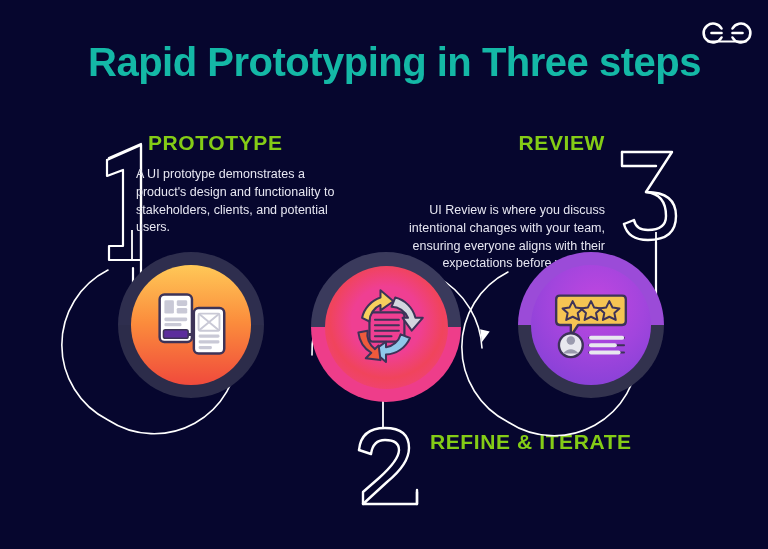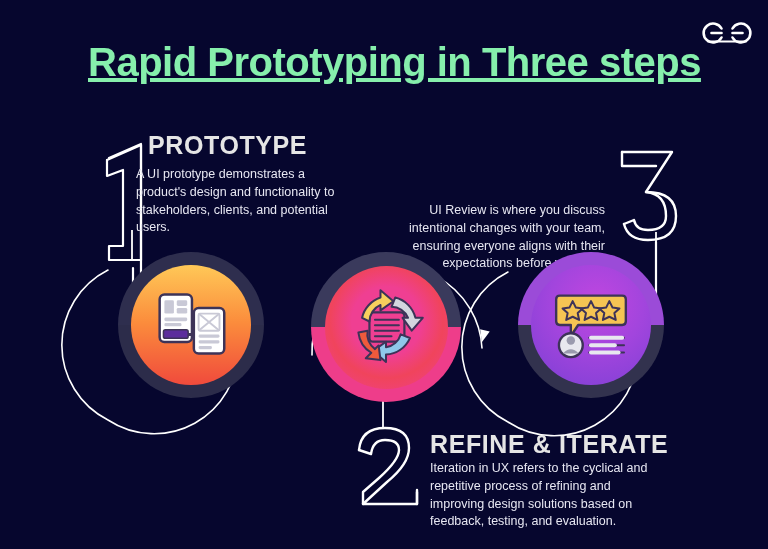--- a/index.html
+++ b/index.html
@@ -11,31 +11,31 @@
     position:relative;
   }
   .stage { position:absolute; inset:0; }
 
   
   .logo { position:absolute; left:700px; top:16px; width:54px; height:34px; }
 
   
   .title {
     position:absolute; left:88px; top:40px;
-    font-size:40px; font-weight:700; color:#86efac;
-    letter-spacing:-0.5px; white-space:nowrap;text-decoration:underline;
+    font-size:40px; font-weight:700; color:#14b8a6;
+    letter-spacing:-0.5px; white-space:nowrap;
   }
 
   
   .numeral { position:absolute; pointer-events:none; }
 
   
   .step-head {
-    position:absolute; color:#e5e5e5;
-    font-size:25px; font-weight:700; letter-spacing:0.6px;
+    position:absolute; color:#84cc16;
+    font-size:21px; font-weight:700; letter-spacing:0.6px;
   }
   .step-body {
     position:absolute; color:#e7e7f2;
     font-size:12.5px; line-height:1.42; font-weight:400;
   }
   .ta-left  { text-align:left; }
   .ta-right { text-align:right; }
 
   
   .circle-wrap { position:absolute; }
@@ -100,24 +100,24 @@
     <svg viewBox="0 0 90 120" width="90" height="120">
       <path d="M14 40 Q16 18 40 18 Q64 18 64 38 Q64 54 42 72 L18 94 L72 94 L72 80" fill="none" stroke="#ffffff" stroke-width="2.4" stroke-linejoin="round" stroke-linecap="round"></path>
       <path d="M14 40 L26 44 Q28 30 40 30 Q54 30 54 40 Q54 50 34 68 L18 82 L18 94" fill="none" stroke="#ffffff" stroke-width="2.4" stroke-linejoin="round" stroke-linecap="round"></path>
       <path d="M72 94 L72 82" fill="none" stroke="#ffffff" stroke-width="2.4" stroke-linecap="round"></path>
     </svg>
   </div>
 
   <div class="step-head ta-left" style="left:148px; top:131px; width:230px;">PROTOTYPE</div>
   <div class="step-body ta-left" style="left:136px; top:166px; width:218px;">A UI prototype demonstrates a product's design and functionality to stakeholders, clients, and potential users.</div>
 
+  <div class="step-head ta-right" style="left:390px; top:131px; width:215px;">REVIEW</div>
   <div class="step-body ta-right" style="left:395px; top:162px; width:210px;margin-top:40px;">UI Review is where you discuss intentional changes with your team, ensuring everyone aligns with their expectations before you ship.</div>
 
   <div class="step-head ta-left" style="left:430px; top:430px; width:280px;">REFINE &amp; ITERATE</div>
-  <div class="step-body ta-left" style="left:430px; top:460px; width:222px;">Iteration in UX refers to the cyclical and repetitive process of refining and improving design solutions based on feedback, testing, and evaluation.</div>
 
   <div class="connector" style="left:20px; top:250px; width:740px; height:300px;">
     <svg viewBox="0 0 740 300" width="740" height="300">
       <g fill="none" stroke="#ffffff" stroke-width="1.6" stroke-linecap="round">
 
         <path d="M88 20 A84 84 0 0 0 88 170 A84 84 0 0 0 218 98"></path>
 
         <path d="M292 105 A86 86 0 0 1 330 30 A86 86 0 0 1 462 98"></path>
 
         <path d="M488 22 A84 84 0 0 0 488 172 A84 84 0 0 0 618 100"></path>

